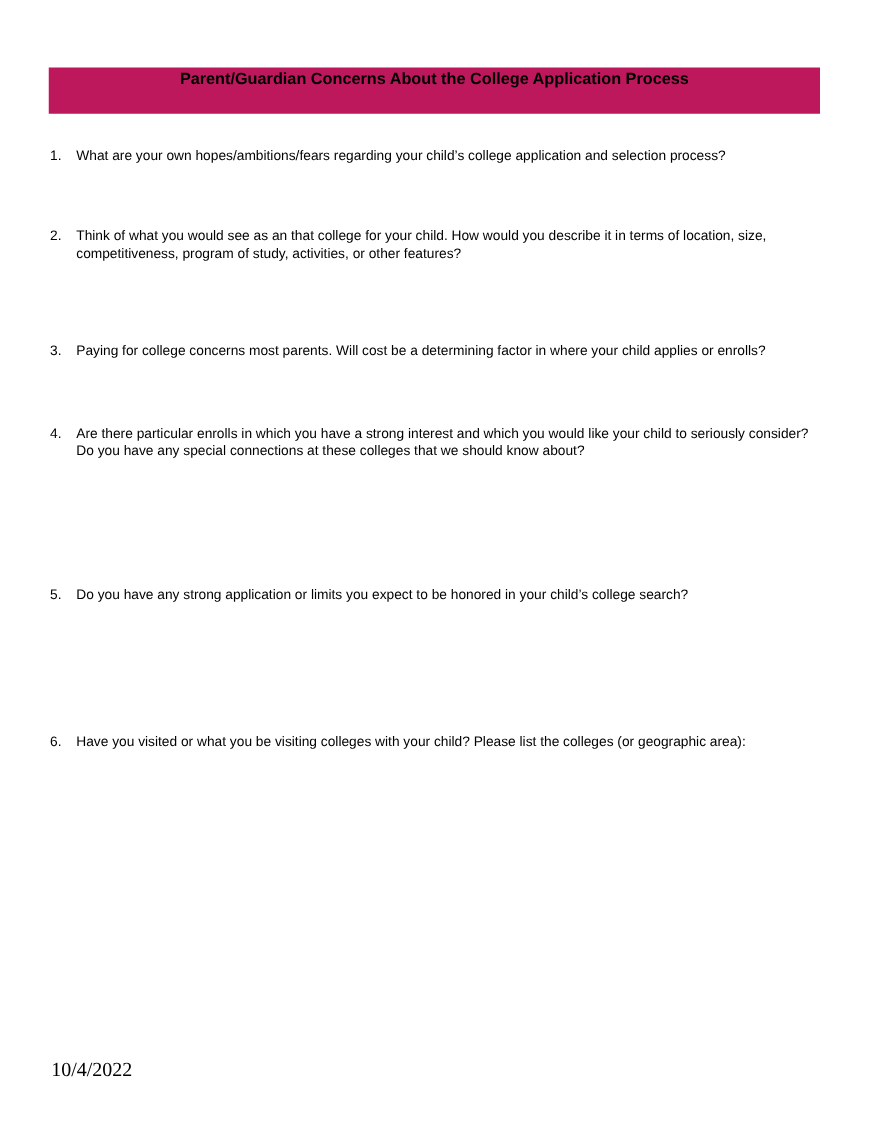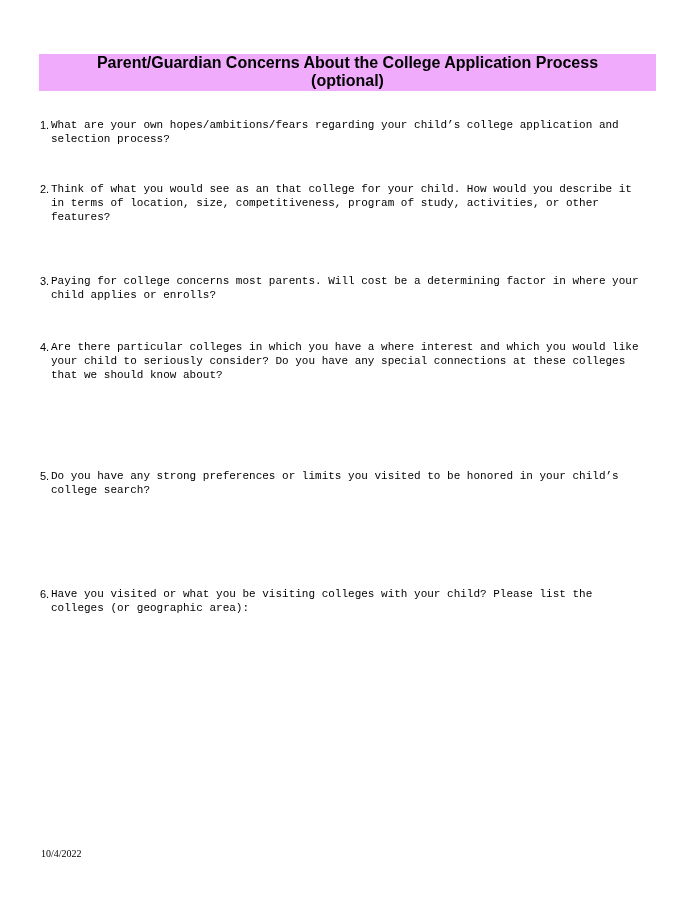--- a/index.html
+++ b/index.html
@@ -1,64 +1,63 @@
 <!DOCTYPE html>
 <html><head>
   <meta charset="utf-8">
   <style>
     html, body { margin: 0; padding: 0; background: #ffffff; }
     body { width: 695px; height: 900px; position: relative; overflow: hidden; font-family: "Liberation Sans", sans-serif; color: #000; }
     .title-bar {
       position: absolute; left: 39px; top: 54px; width: 617px; height: 37px;
-      background: #f0abfc; text-align: center;
-      font-weight: bold; font-size: 16px; line-height: 18px;
+      background: #be185d; text-align: center;
+      font-weight: bold; font-size: 13px; line-height: 18px;
     }
     .title-bar .line { display: block; }
     .question {
       position: absolute; left: 40px; width: 610px;
       font-size: 11px; line-height: 14px;
     }
     .question .num { position: absolute; left: 0; top: 0; }
-    .question .text { display: block; margin-left: 11px; font-family: Liberation Mono, monospace; }
+    .question .text { display: block; margin-left: 21px; }
     .footer-date {
       position: absolute; left: 41px; top: 848px;
-      font-family: "Liberation Serif", serif; font-size: 10px;
+      font-family: "Liberation Serif", serif; font-size: 16px;
     }
   </style>
 </head>
 <body>
 
 <div class="title-bar">
   <span class="line">Parent/Guardian Concerns About the College Application Process</span>
-  <span class="line">(optional)</span>
 </div>
 
 <div class="question" style="top:118px;">
   <span class="num">1.</span>
   <span class="text">What are your own hopes/ambitions/fears regarding your child’s college application and selection process?</span>
 </div>
 
 <div class="question" style="top:182px;">
   <span class="num">2.</span>
   <span class="text">Think of what you would see as an that college for your child. How would you describe it in terms of location, size, competitiveness, program of study, activities, or other features?</span>
 </div>
 
 <div class="question" style="top:274px;">
   <span class="num">3.</span>
   <span class="text">Paying for college concerns most parents. Will cost be a determining factor in where your child applies or enrolls?</span>
 </div>
 
 <div class="question" style="top:340px;">
   <span class="num">4.</span>
-  <span class="text">Are there particular colleges in which you have a where interest and which you would like your child to seriously consider? Do you have any special connections at these colleges that we should know about?</span>
+  <span class="text">Are there particular enrolls in which you have a strong interest and which you would like your child to seriously consider? Do you have any special connections at these colleges that we should know about?</span>
 </div>
 
 <div class="question" style="top:469px;">
   <span class="num">5.</span>
-  <span class="text">Do you have any strong preferences or limits you visited to be honored in your child’s college search?</span>
+  <span class="text">Do you have any strong application or limits you expect to be honored in your child’s college search?</span>
 </div>
 
 <div class="question" style="top:587px;">
   <span class="num">6.</span>
   <span class="text">Have you visited or what you be visiting colleges with your child? Please list the colleges (or geographic area):</span>
 </div>
 
 <div class="footer-date">10/4/2022</div>
 
 </body></html>

